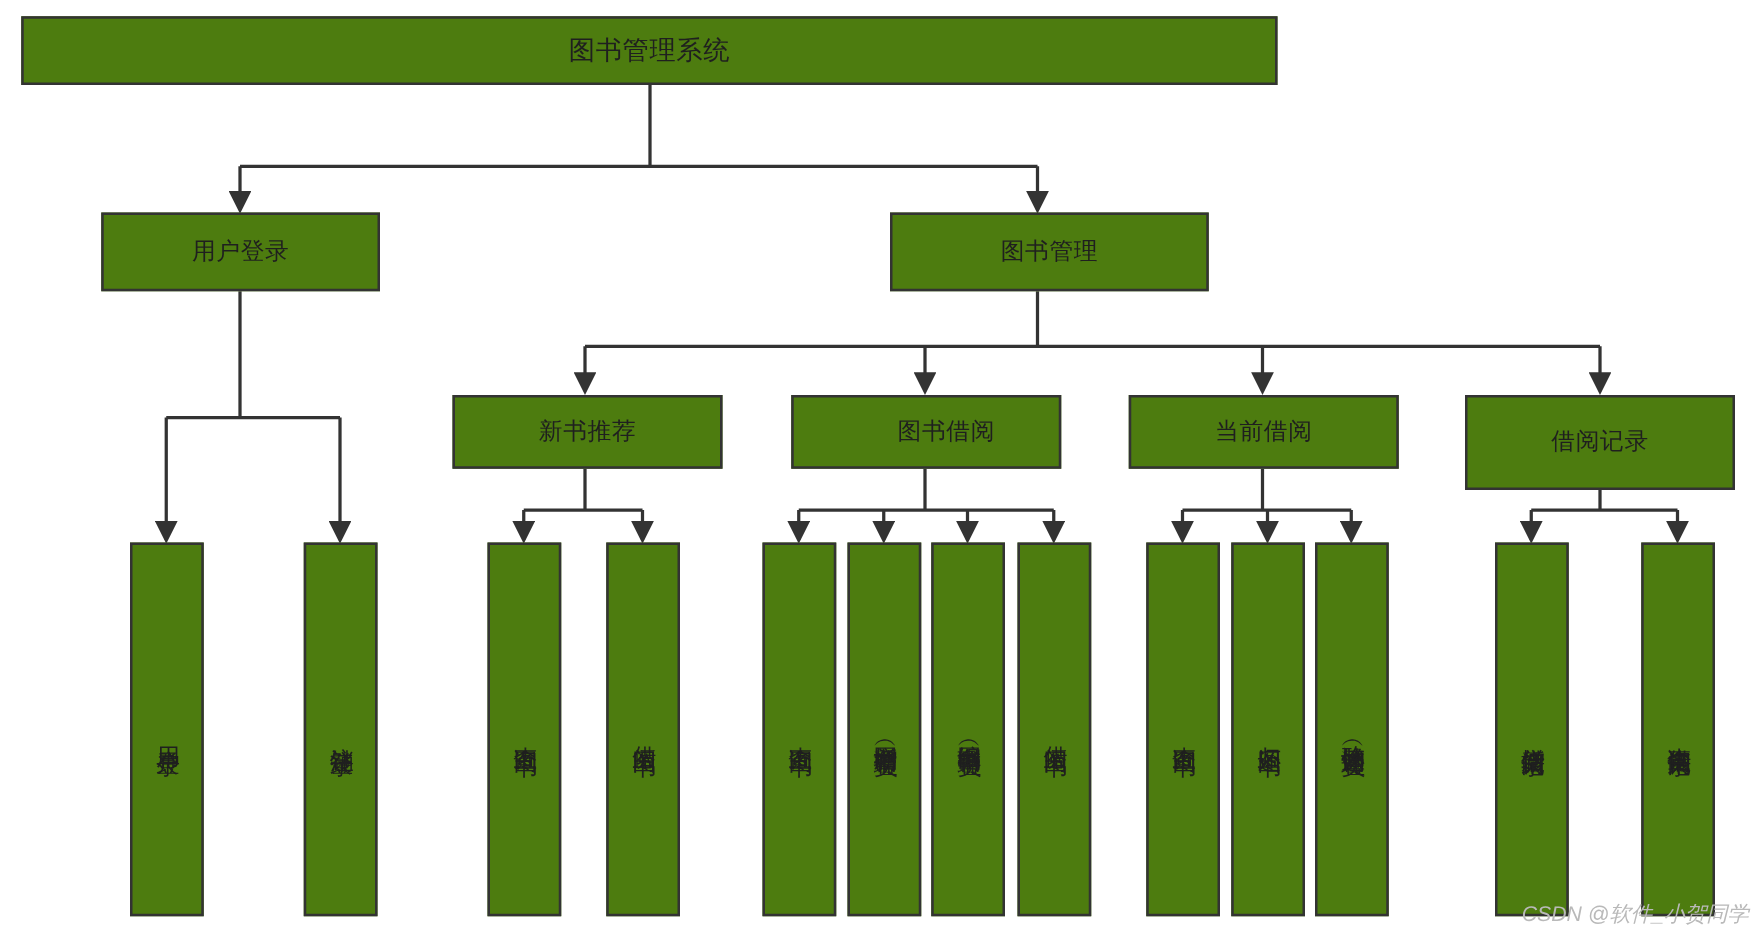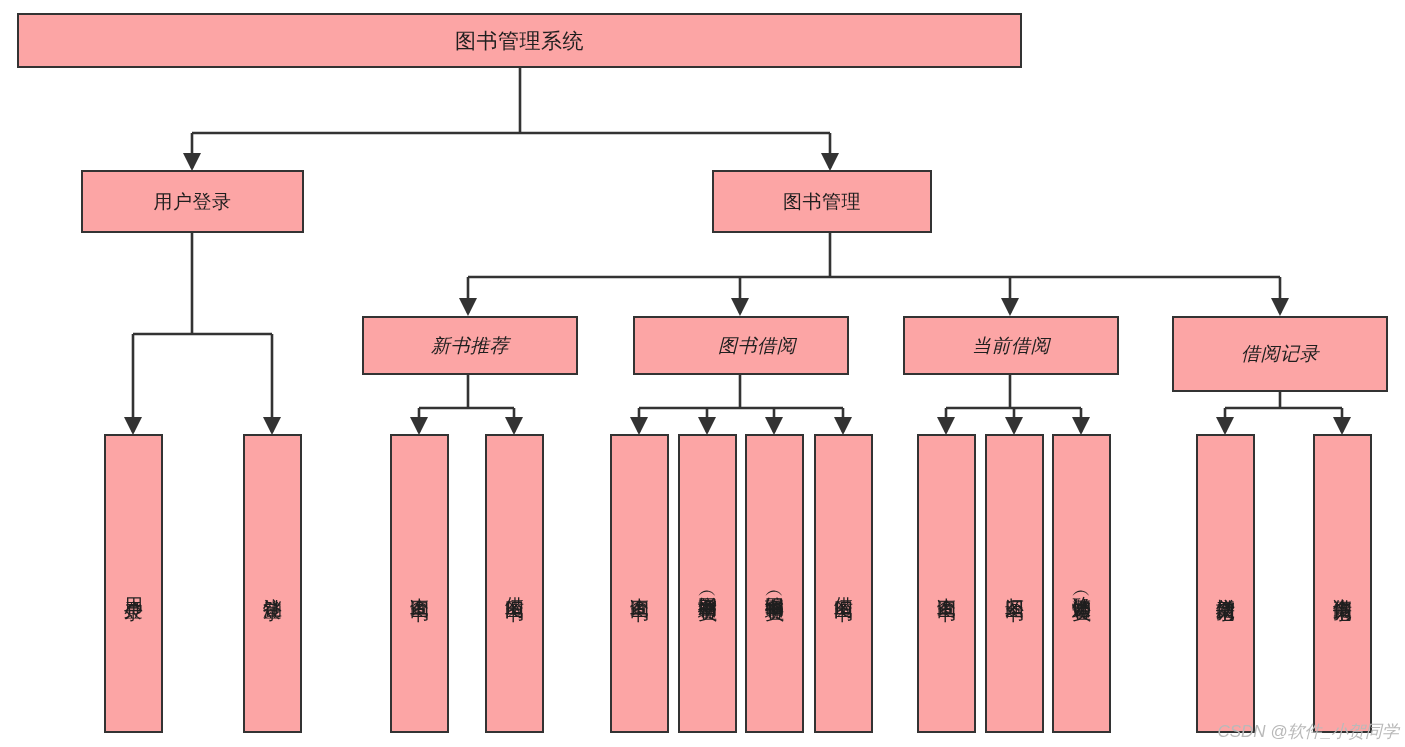--- a/index.html
+++ b/index.html
@@ -22,21 +22,21 @@
     position: absolute;
     left: 0;
     top: 0;
     width: 1405px;
     height: 747px;
     pointer-events: none;
   }
   .node {
     position: absolute;
     box-sizing: border-box;
-    background: #fca5a5;
+    background: #4d7c0f;
     border: 2px solid #333333;
     display: flex;
     align-items: center;
     justify-content: center;
     color: #1f1f1f;
     z-index: 2;
   }
   .node .node-label {
     display: block;
     text-align: center;
@@ -45,21 +45,20 @@
     color: #1f1f1f;
   }
   .node-root {
     font-size: 21px;
   }
   .node-l1 {
     font-size: 19px;
   }
   .node-l2 {
     font-size: 19px;
-    font-style: italic;
   }
   .node-leaf {
     align-items: center;
     justify-content: center;
     padding-top: 4px;
   }
   .node-leaf .node-label {
     writing-mode: vertical-rl;
     text-orientation: upright;
     font-size: 19px;
@@ -141,21 +140,21 @@
   </svg>
 
   <div class="node node-root" style="left:17px; top:13px; width:1005px; height:55px;">
     <span class="node-label">图书管理系统</span>
   </div>
 
   <div class="node node-l1" style="left:81px; top:170px; width:223px; height:63px;">
     <span class="node-label">用户登录</span>
   </div>
 
-  <div class="node node-l1" style="left:712px; top:170px; width:220px; height:63px;">
+  <div class="node node-l1" style="left:712px; top:170px; width:255px; height:63px;">
     <span class="node-label">图书管理</span>
   </div>
 
   <div class="node node-l2" style="left:362px; top:316px; width:216px; height:59px;">
     <span class="node-label">新书推荐</span>
   </div>
 
   <div class="node node-l2" style="left:633px; top:316px; width:216px; height:59px;padding-left:32px;">
     <span class="node-label">图书借阅</span>
   </div>

